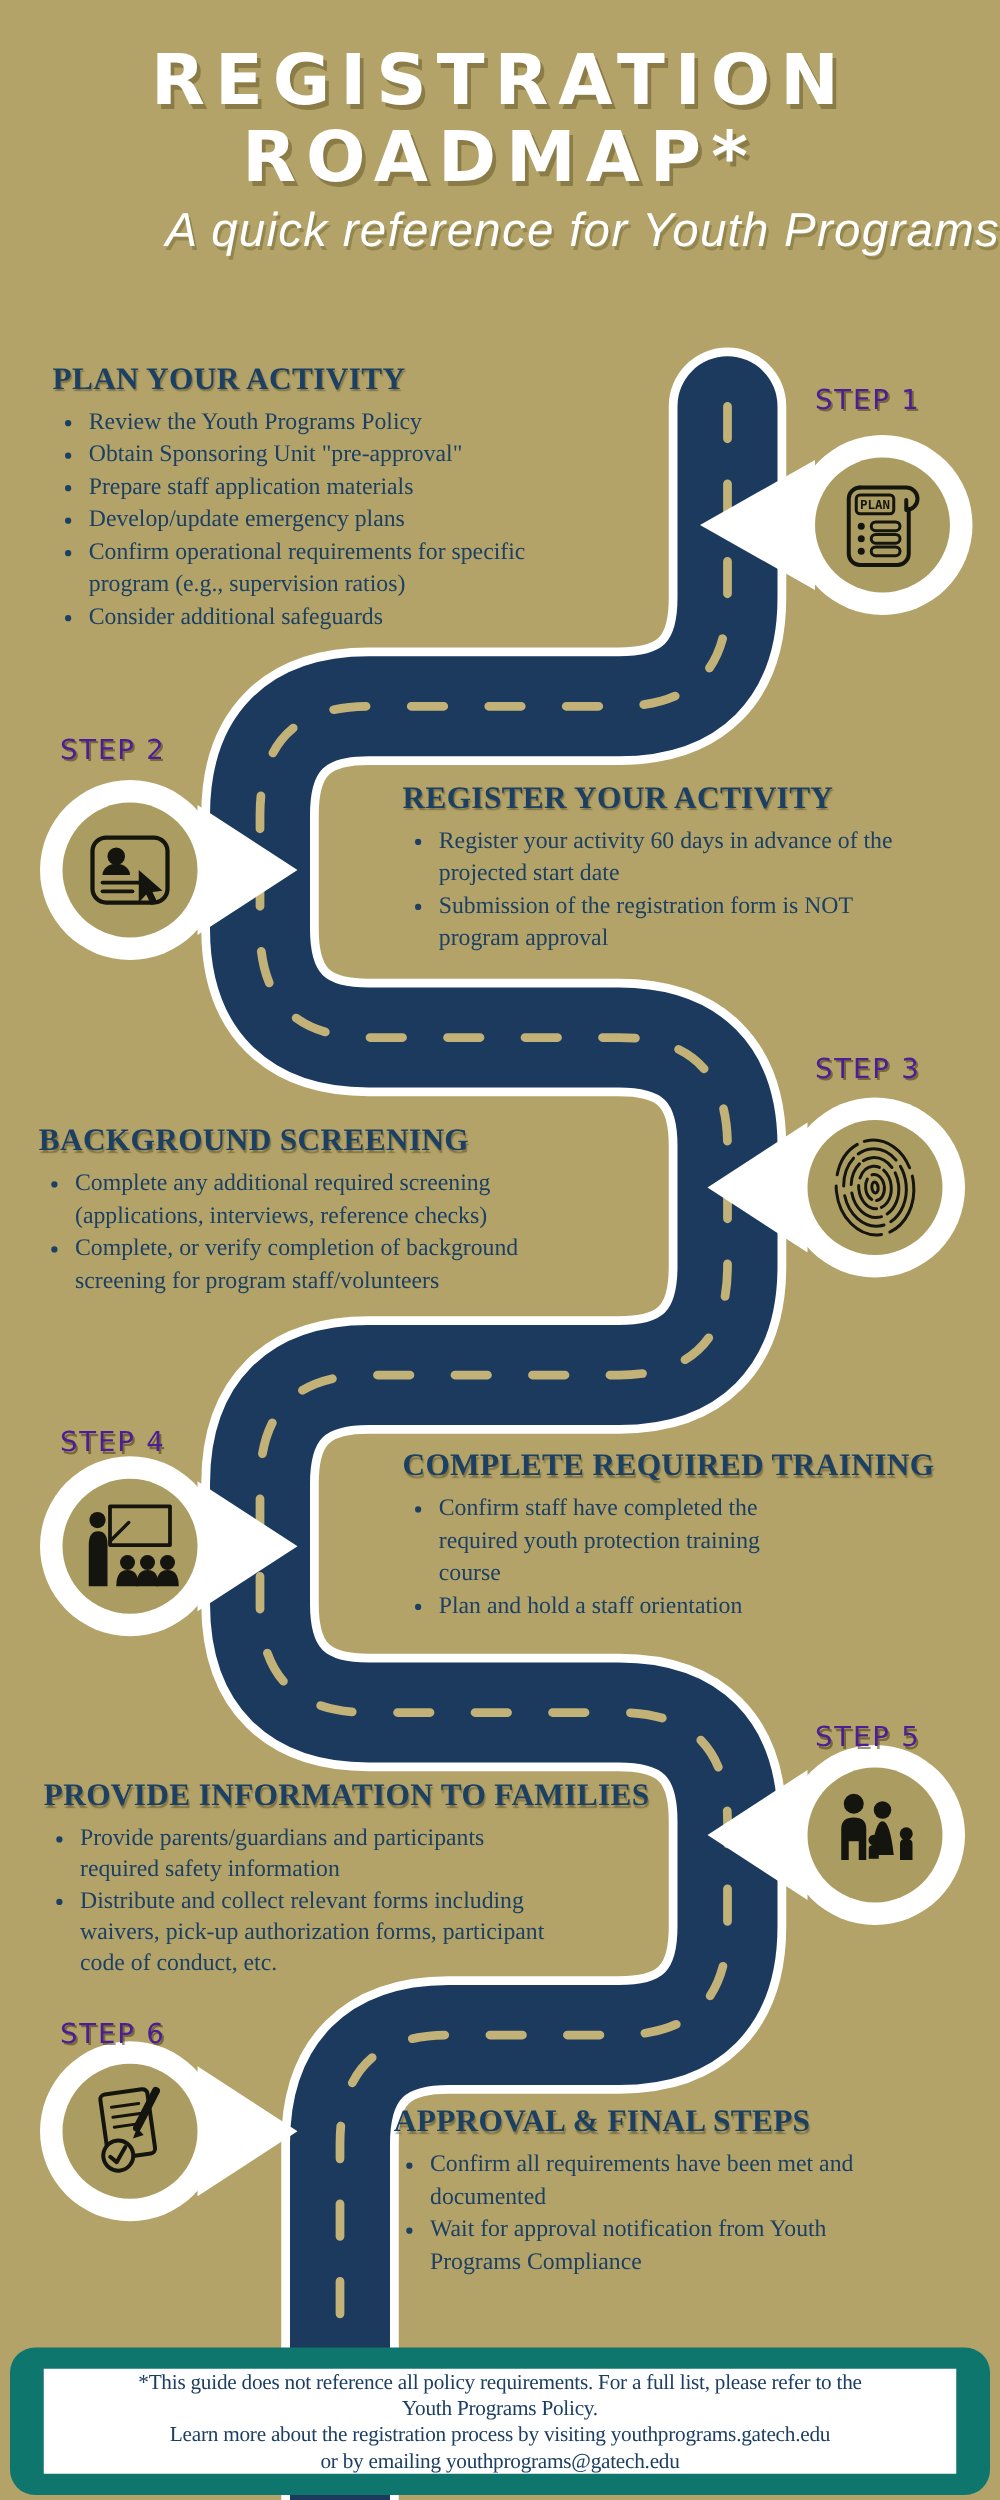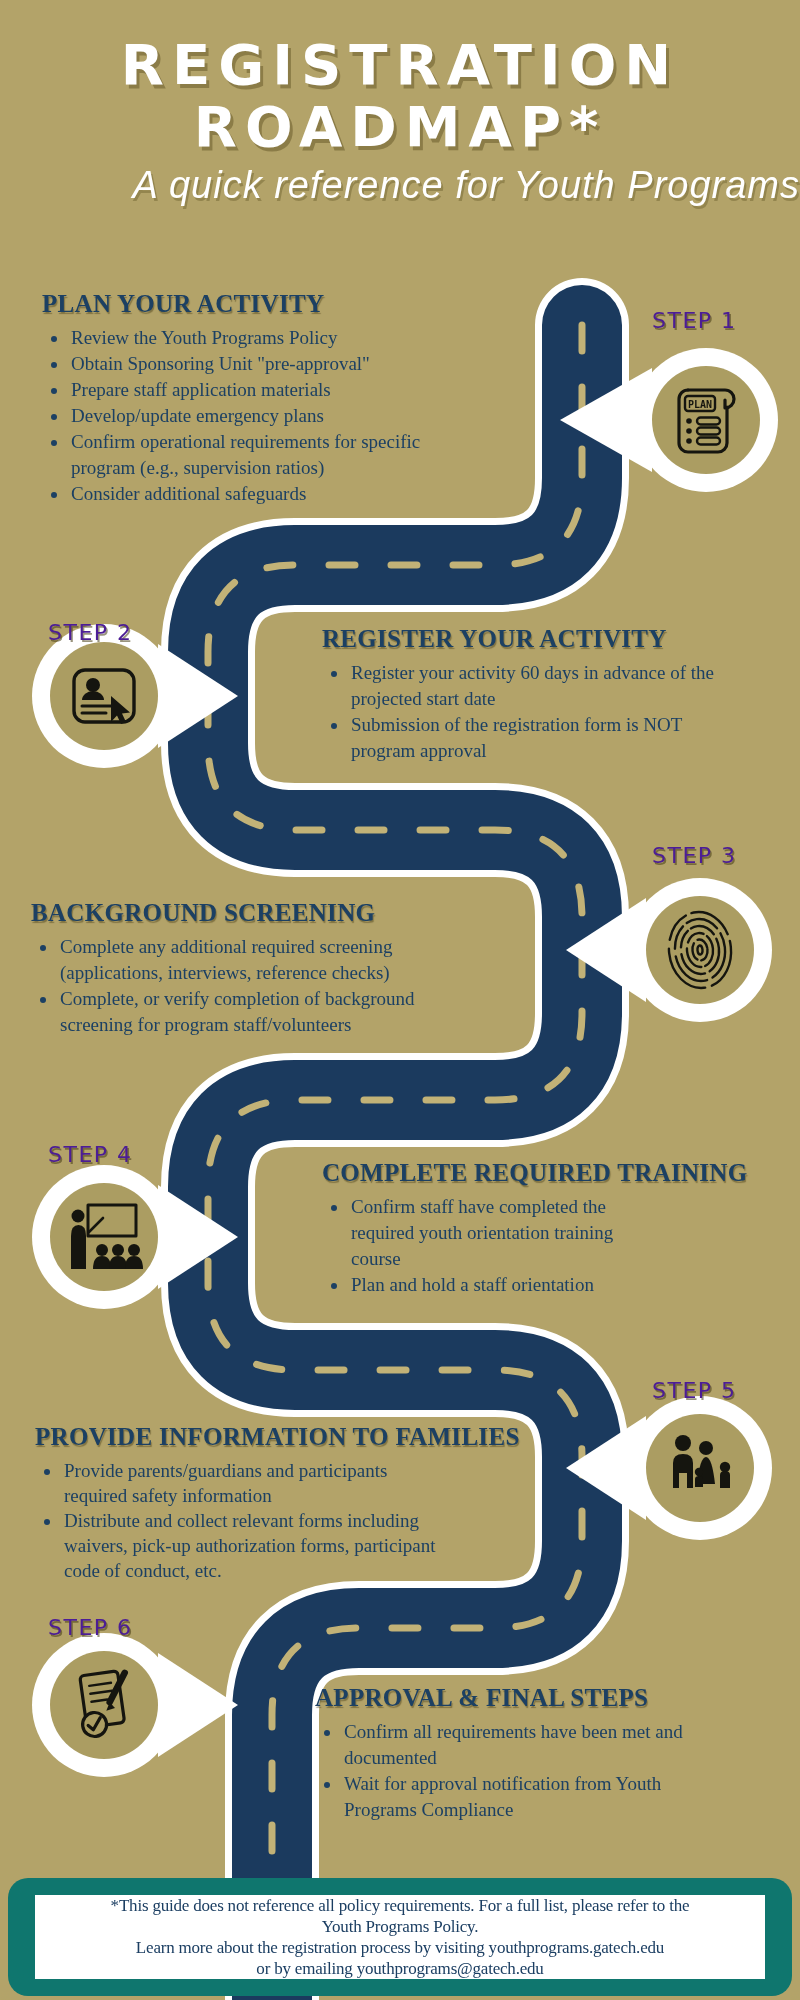--- a/index.html
+++ b/index.html
@@ -27,21 +27,21 @@
 
   
   .step-label{
     position:absolute; z-index:3;
     font-family:"DejaVu Sans", sans-serif; font-weight:400;
     font-size:22px; letter-spacing:1.5px; color:#4c1d95;
     text-shadow:1.5px 2px 0 rgba(70,60,20,0.55);
     white-space:nowrap;
   }
   #label-1{left:652px; top:308px;}
-  #label-2{left:48px;  top:620px;}
+  #label-2{left:48px;  top:588px;}
   #label-3{left:652px; top:843px;}
   #label-4{left:48px;  top:1142px;}
   #label-5{left:652px; top:1378px;}
   #label-6{left:48px;  top:1615px;}
 
   
   .step-block{position:absolute; z-index:2; color:#1c4063;}
   .step-block h2{
     margin:0 0 7px 0; font-size:25px; font-weight:bold; letter-spacing:0.3px;
     color:#1c4063; white-space:nowrap;
@@ -227,21 +227,21 @@
     <h2>BACKGROUND SCREENING</h2>
     <ul>
       <li>Complete any additional required screening (applications, interviews, reference checks)</li>
       <li>Complete, or verify completion of background screening for program staff/volunteers</li>
     </ul>
   </div>
 
   <div class="step-block" id="block-4">
     <h2>COMPLETE REQUIRED TRAINING</h2>
     <ul>
-      <li>Confirm staff have completed the required youth orientation training course</li>
+      <li>Confirm staff have completed the required youth protection training course</li>
       <li>Plan and hold a staff orientation</li>
     </ul>
   </div>
 
   <div class="step-block" id="block-5">
     <h2>PROVIDE INFORMATION TO FAMILIES</h2>
     <ul>
       <li>Provide parents/guardians and participants required safety information</li>
       <li>Distribute and collect relevant forms including waivers, pick-up authorization forms, participant code  of conduct, etc.</li>
     </ul>

